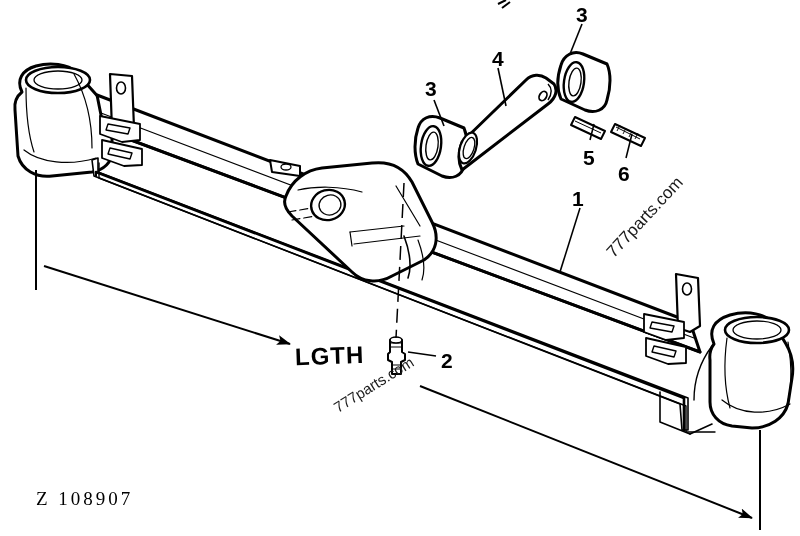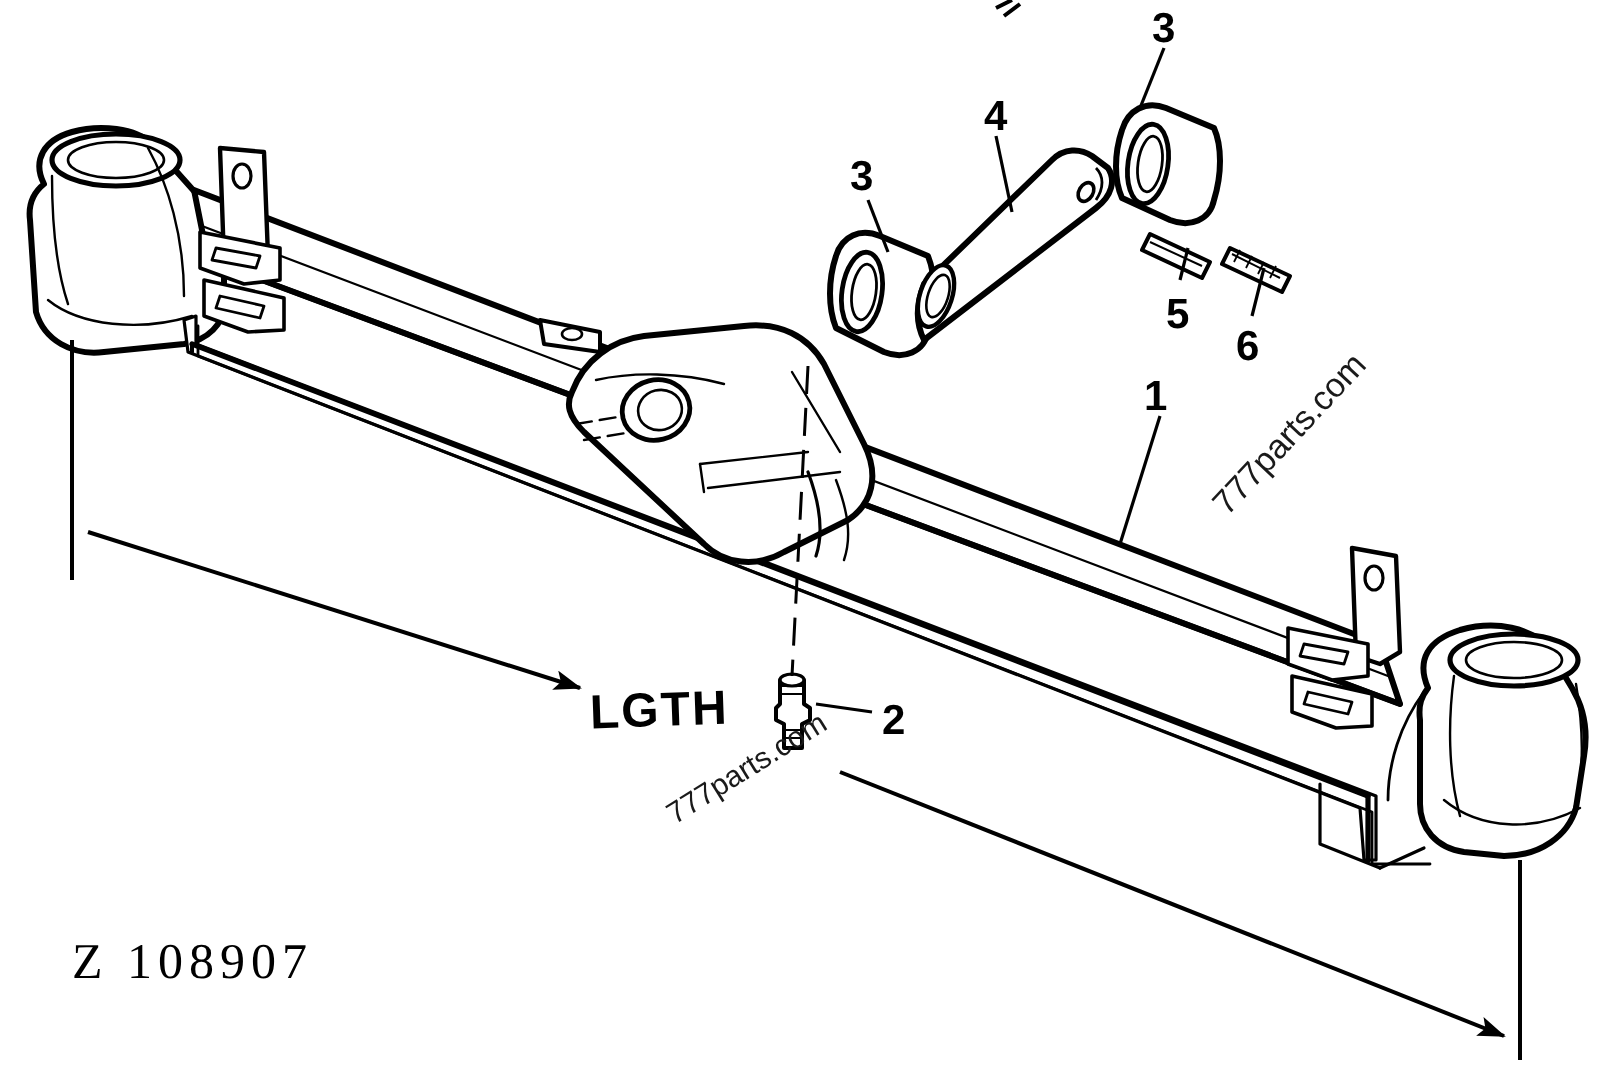--- a/index.html
+++ b/index.html
@@ -39,23 +39,24 @@
     font-family: "Liberation Sans", sans-serif;
     font-weight: 700;
     font-size: 24px;
     letter-spacing: 1px;
     color: #000000;
     transform: rotate(-2deg);
   }
   .drawing-number {
     position: absolute;
     font-family: "Liberation Serif", serif;
-    font-size: 25px;
+    font-size: 19px;
     letter-spacing: 3px;
     color: #000000;
+    margin-top: 20px;
   }
   .watermark {
     position: absolute;
     font-family: "Liberation Sans", sans-serif;
     font-size: 17px;
     color: #1a1a1a;
     white-space: nowrap;
     user-select: none;
   }
   .wm-a { transform: rotate(-47deg); transform-origin: 0 50%; }

